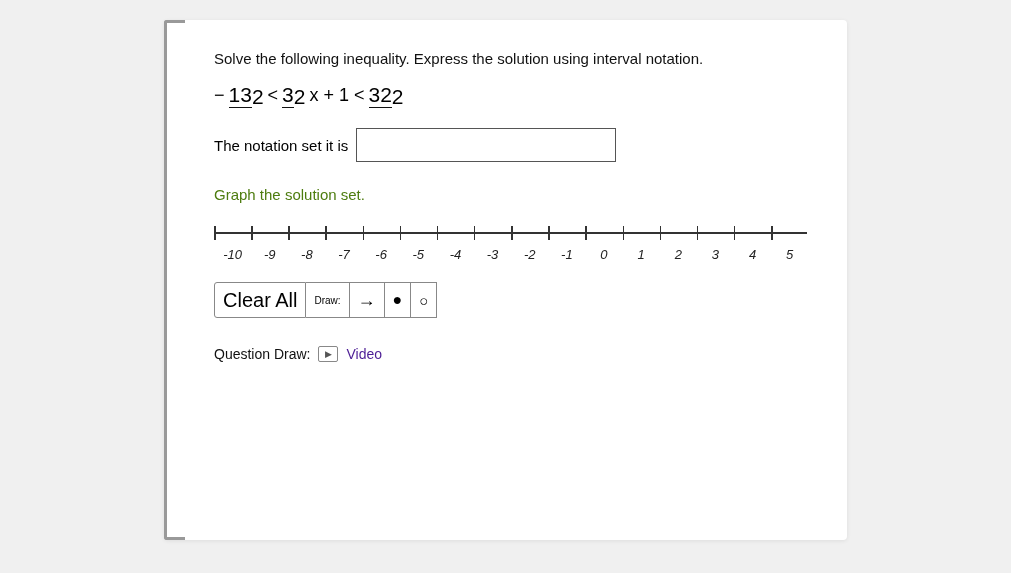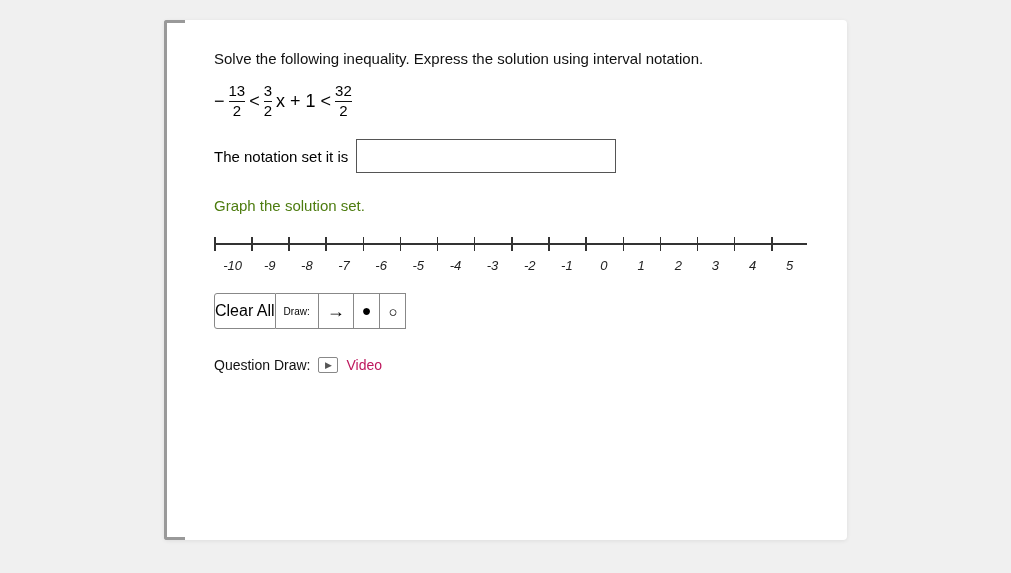--- a/index.html
+++ b/index.html
@@ -46,24 +46,24 @@
       font-size: 18px;
       margin-left: 10px;
       margin-bottom: 20px;
       display: flex;
       align-items: center;
       gap: 4px;
     }
 
     .fraction {
       display: inline-flex;
-      flex-direction: column;
+      flex-direction: row;
       align-items: center;
       vertical-align: middle;
-      font-size: 15px;
+      font-size: 21px;
       line-height: 1.1;
     }
     .fraction .num {
       border-bottom: 1.5px solid #111;
       padding-bottom: 1px;
       width: 100%;
       text-align: center;
     }
     .fraction .den {
       padding-top: 1px;
@@ -116,22 +116,22 @@
     .toolbar {
       display: flex;
       align-items: center;
       gap: 0;
       margin-left: 10px;
       margin-bottom: 28px;
     }
     .btn-clear {
       border: 1.5px solid #888;
       background: #fff;
-      padding: 5px 0;
-      font-size: 16px;
+      padding: 5px 8px;
+      font-size: 20px;
       cursor: pointer;
       border-radius: 3px 0 0 3px;
       height: 36px;
     }
     .draw-label {
       border: 1.5px solid #888;
       border-left: none;
       background: #fff;
       padding: 5px 8px;
       font-size: 10px;
@@ -161,21 +161,21 @@
     
     .question-help {
       display: flex;
       align-items: center;
       gap: 8px;
       margin-left: 10px;
       font-size: 14px;
       color: #111;
     }
     .video-link {
-      color: #be185d;
+      color: #4c1d95;
       cursor: pointer;
       text-decoration: none;
       display: flex;
       align-items: center;
       gap: 4px;
       text-align: center;
     }
     .video-icon {
       display: inline-flex;
       align-items: center;

